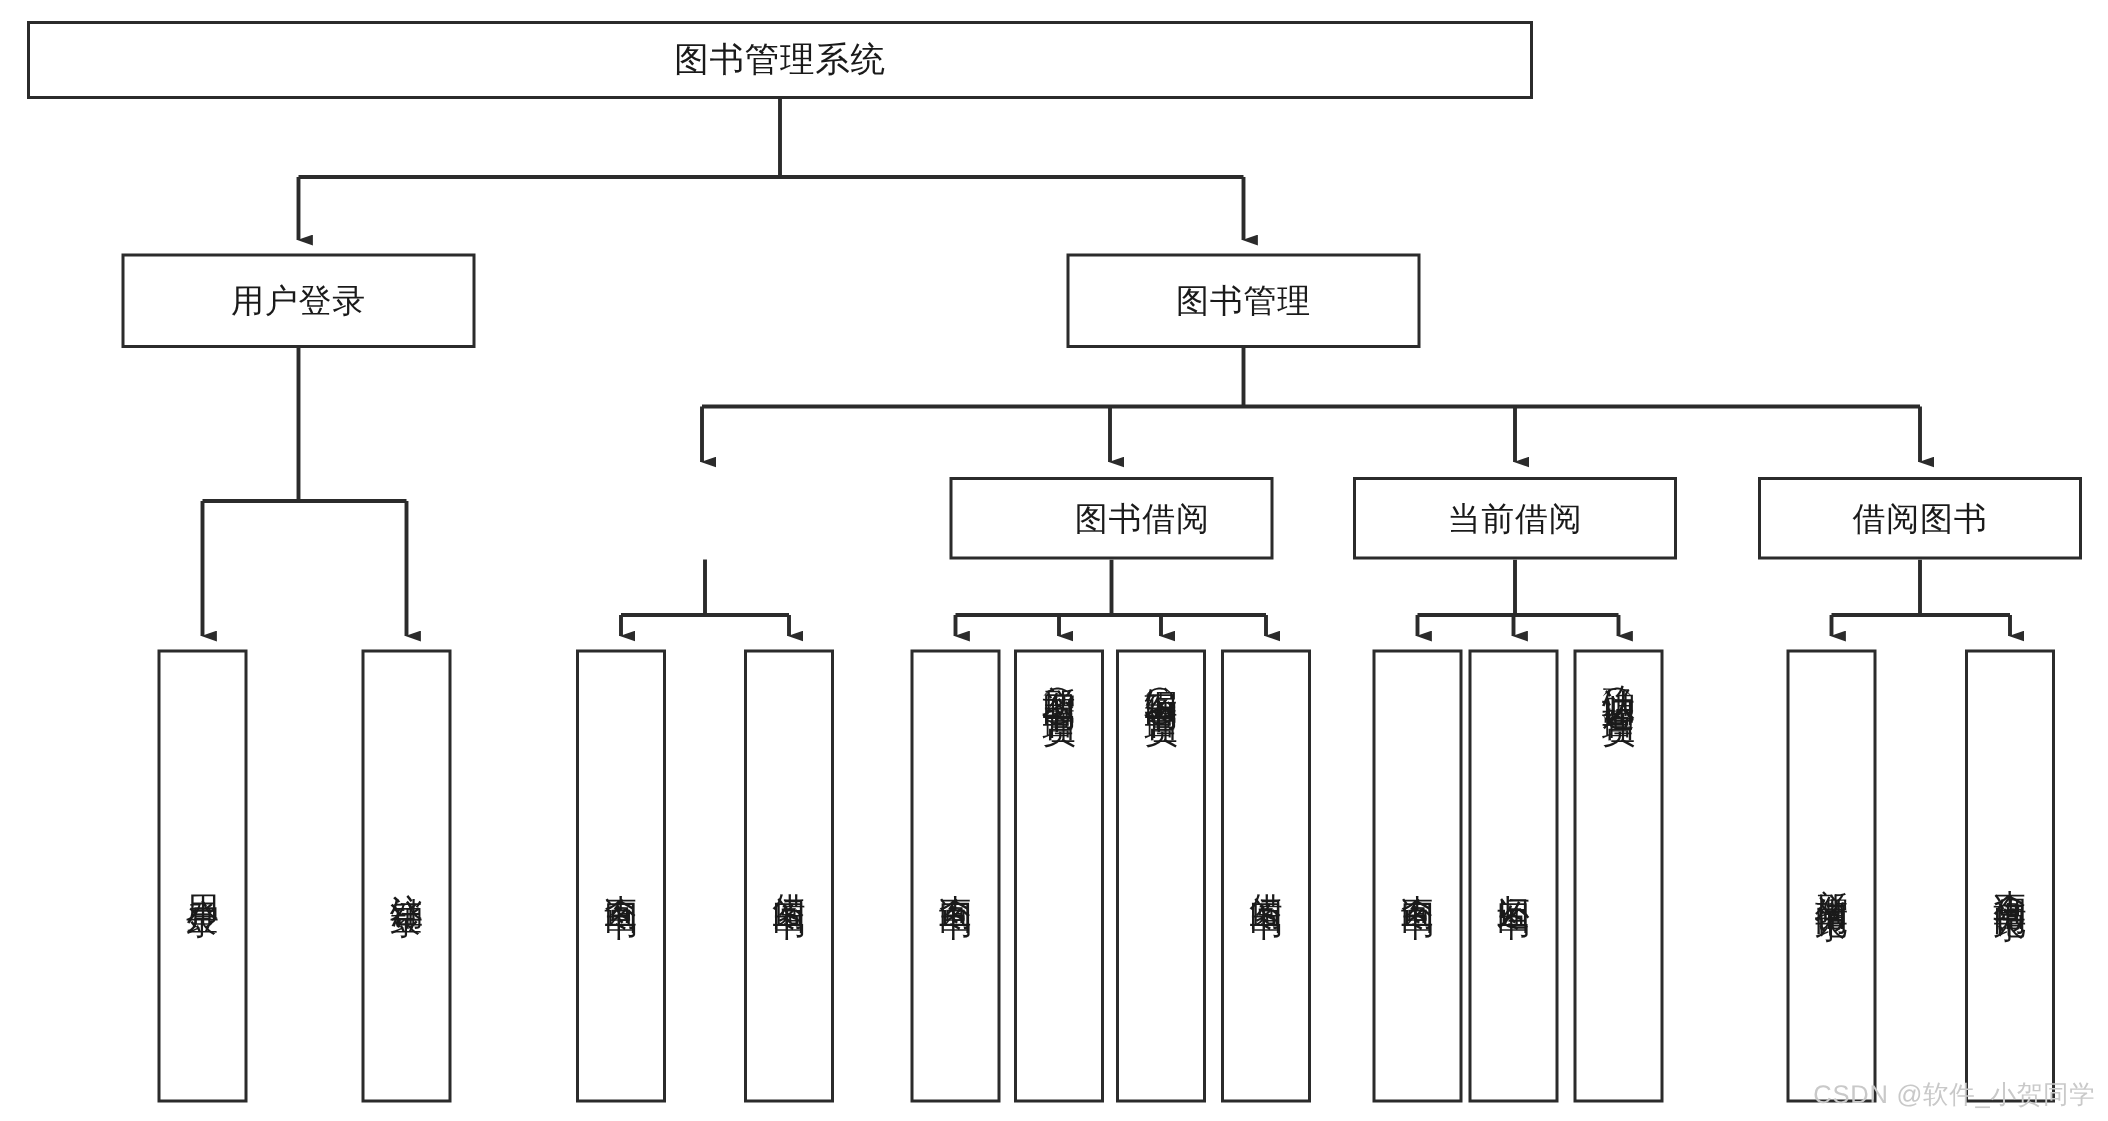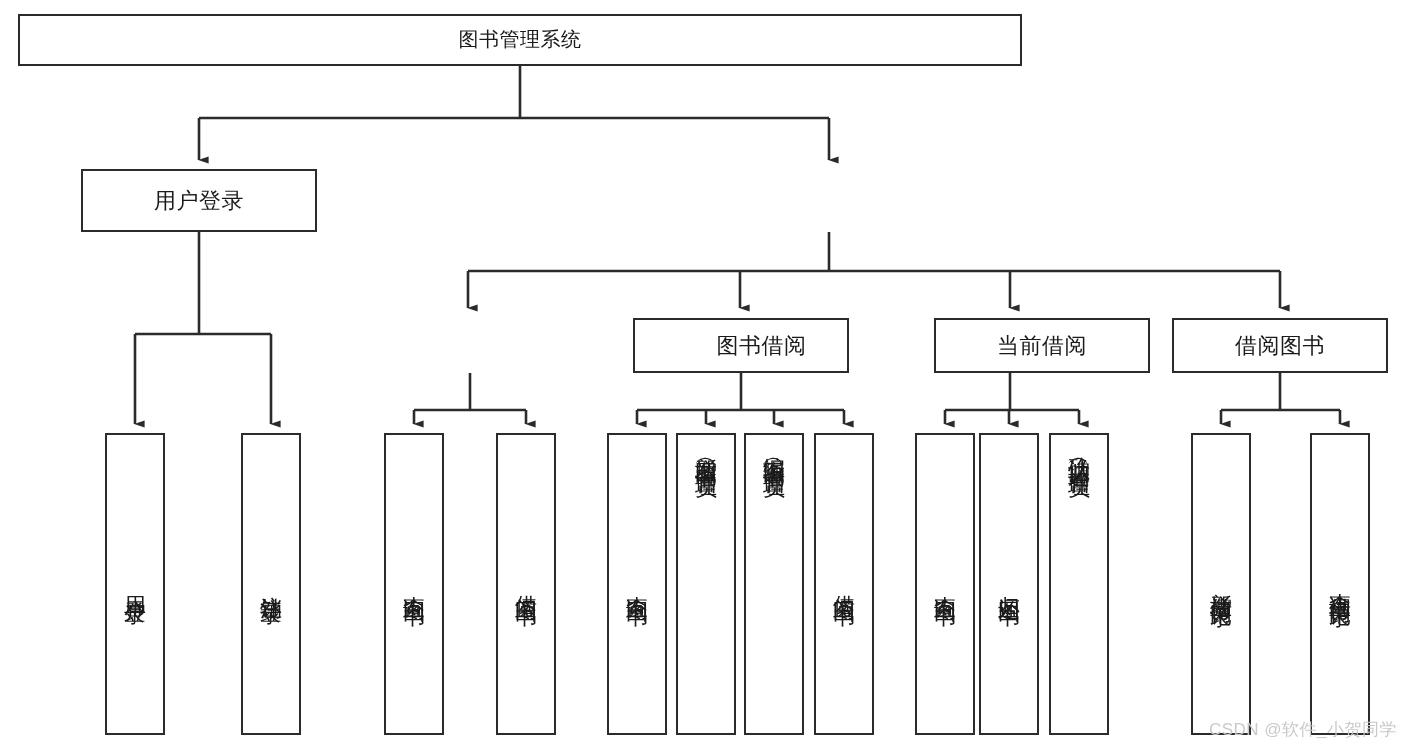--- a/index.html
+++ b/index.html
@@ -51,21 +51,21 @@
     justify-content: center;
     padding-top: 0;
   }
   .node.vertical .label {
     writing-mode: vertical-rl;
     text-orientation: upright;
     font-size: 22px;
     letter-spacing: 3px;
     line-height: 1.0;
   }
-  .node.root .label { font-size: 20px; }
+  .node.root .label { font-size: 23px; }
 
   
   .vwrap {
     width: 100%;
     height: 100%;
     display: flex;
     align-items: center;
     justify-content: center;
   }
   .vwrap.top {
@@ -141,25 +141,28 @@
     </g>
   </svg>
 
   <div class="node horizontal root" style="left:18px; top:14px; width:1004px; height:52px;">
     <span class="label">图书管理系统</span>
   </div>
 
   <div class="node horizontal" style="left:81px; top:169px; width:236px; height:63px;">
     <span class="label">用户登录</span>
   </div>
+  <div class="node horizontal" style="left:711px; top:169px; width:236px; height:63px;">
+    <span class="label">图书管理</span>
+  </div>
 
   <div class="node horizontal" style="left:633px; top:318px; width:216px; height:55px;padding-left:41px;">
     <span class="label">图书借阅</span>
   </div>
-  <div class="node horizontal" style="left:902px; top:318px; width:216px; height:55px;margin-left:32px;">
+  <div class="node horizontal" style="left:902px; top:318px; width:216px; height:55px;">
     <span class="label">当前借阅</span>
   </div>
   <div class="node horizontal" style="left:1172px; top:318px; width:216px; height:55px;">
     <span class="label">借阅图书</span>
   </div>
 
   <div class="node vertical" style="left:105px; top:433px; width:60px; height:302px;">
     <span class="vwrap">
       <span class="label">用户登录</span>
     </span>

